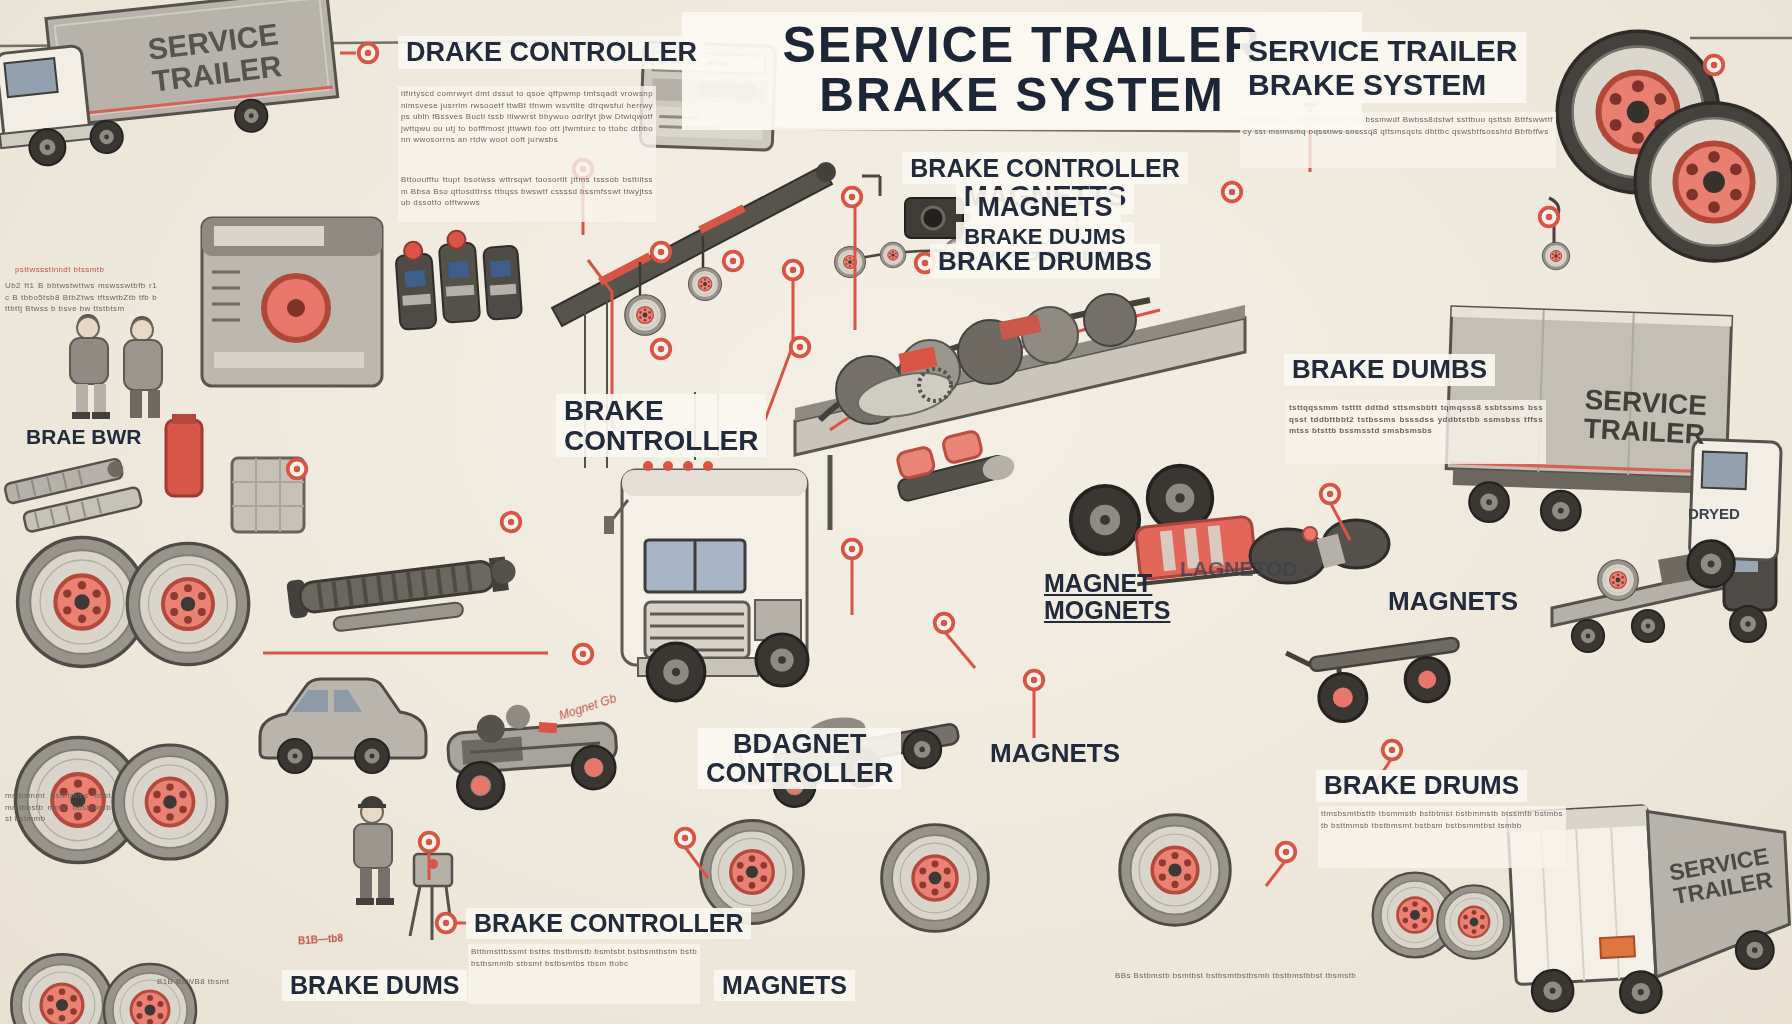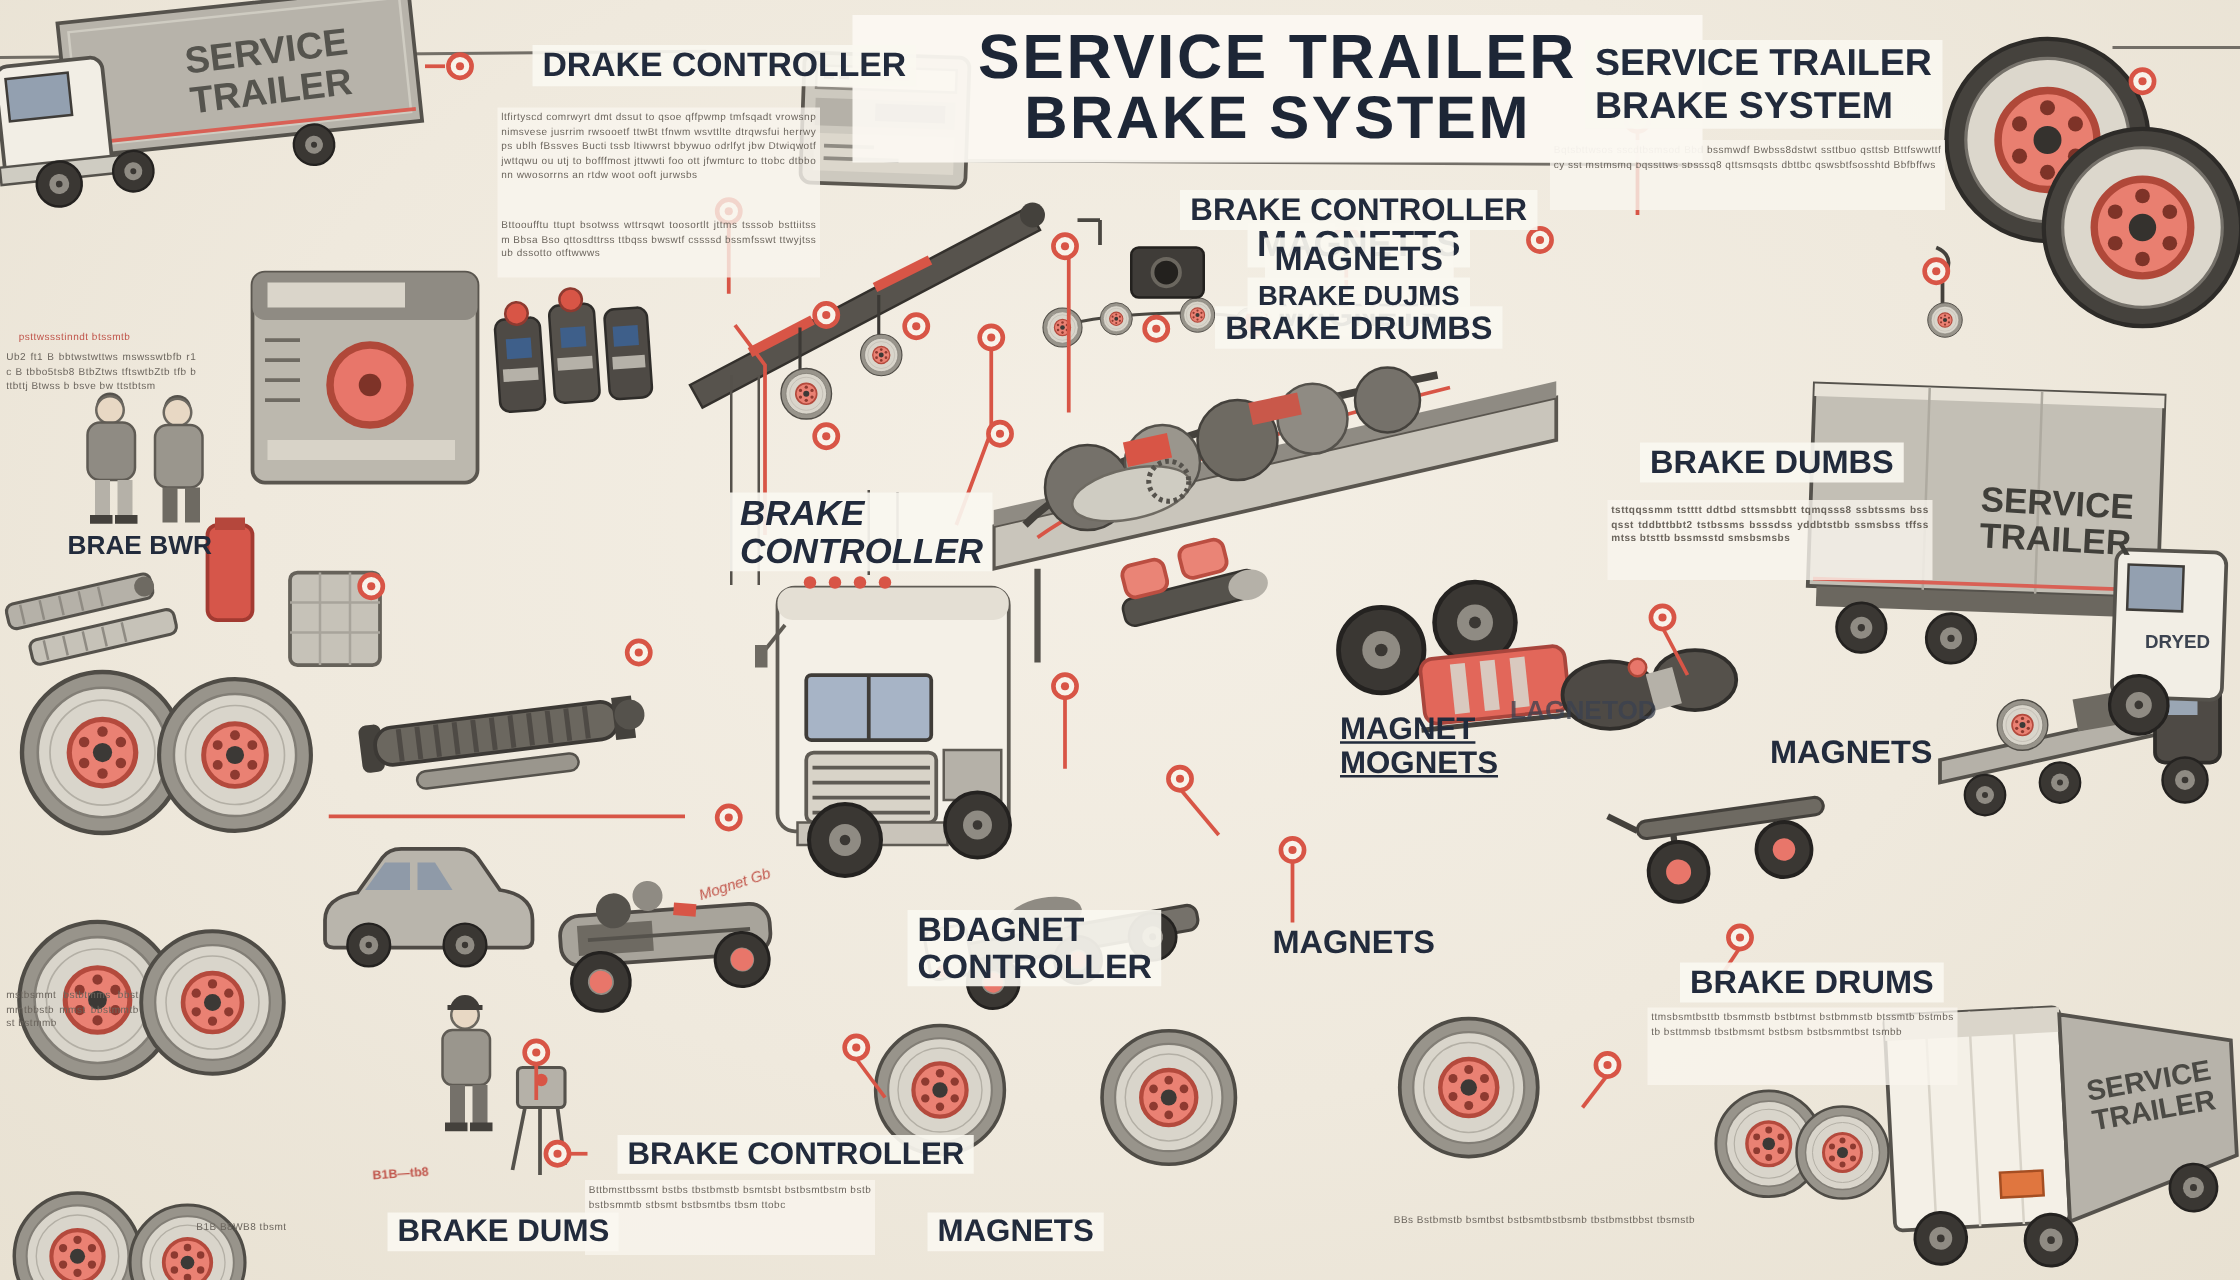--- a/index.html
+++ b/index.html
@@ -1,21 +1,21 @@
 <!DOCTYPE html>
 <html><head>
 <meta charset="utf-8">
 <style>
   html,body{margin:0;padding:0;background:#d8d2c6;}
   #stage{position:relative;width:1792px;height:1024px;overflow:hidden;
     background:radial-gradient(ellipse at 50% 40%, #f4efe5 0%, #efe9dd 55%, #e8e1d2 100%);
     font-family:"Liberation Sans", sans-serif;}
   #art{position:absolute;left:0;top:0;z-index:1;}
   .lbl{position:absolute;z-index:3;font-weight:bold;color:#222b3c;line-height:1.06;
-       background:rgba(250,247,240,.92);padding:2px 8px;white-space:pre-line;margin-left:28px;}
+       background:rgba(250,247,240,.92);padding:2px 8px;white-space:pre-line;}
   .noband{background:transparent;padding:0;}
   .ctr{text-align:center;}
   .para{position:absolute;z-index:2;font-size:8px;color:#6b655d;line-height:1.45;
         letter-spacing:.4px;text-align:justify;overflow:hidden;word-break:break-all;
         filter:blur(.45px);background:rgba(249,245,237,.8);padding:2px 3px;}
   .para.red{color:#c0544a;}
   .title{position:absolute;z-index:3;left:682px;top:12px;width:680px;text-align:center;
          background:rgba(251,248,241,.95);padding:8px 0 10px;color:#1d2636;}
   .title .t1{font-size:50px;font-weight:800;letter-spacing:2px;line-height:1.02;}
   .title .t2{font-size:48px;font-weight:800;letter-spacing:2px;line-height:1.02;}
@@ -445,34 +445,34 @@
 <div class="lbl" style="left:1240px;top:32px;font-size:30px;line-height:1.12;">SERVICE TRAILER
 BRAKE SYSTEM</div>
 <div class="para" style="left:1240px;top:112px;width:310px;height:52px;">Bqtsbttwsos sscdtbsmsod Bbd bssmwdf Bwbss8dstwt ssttbuo qsttsb Bttfswwttfcy sst mstmsmq bqssttws sbsssq8 qttsmsqsts dbttbc qswsbtfsosshtd Bbfbffws</div>
 
 <div class="para red" style="left:12px;top:262px;width:140px;height:14px;background:transparent;">psttwssstinndt btssmtb</div>
 <div class="para" style="left:2px;top:278px;width:152px;height:40px;background:transparent;">Ub2 ft1 B bbtwstwttws mswsswtbfb r1c B tbbo5tsb8 BtbZtws tftswtbZtb tfb bttbttj Btwss b bsve bw ttstbtsm</div>
 <div class="lbl blurb" style="left:18px;top:424px;font-size:21px;background:transparent;">BRAE BWR</div>
 <div class="para" style="left:2px;top:788px;width:106px;height:58px;background:transparent;">mstbsmmt bstbtmms bbst mmtbbstb mmst bbstmmtbst bstmmb</div>
 <div class="para" style="left:154px;top:974px;width:96px;height:20px;background:transparent;">B1B B8WB8 tbsmt</div>
 
-<div class="lbl" style="left:556px;top:394px;font-size:28px;font-style:italic;">BRAKE
+<div class="lbl" style="left:556px;top:394px;font-size:28px;">BRAKE
 CONTROLLER</div>
 
 <div class="lbl" style="left:1284px;top:354px;font-size:26px;">BRAKE DUMBS</div>
 <div class="para" style="left:1286px;top:400px;width:254px;height:60px;font-weight:bold;">tsttqqssmm tstttt ddtbd sttsmsbbtt tqmqsss8 ssbtssms bssqsst tddbttbbt2 tstbssms bsssdss yddbtstbb ssmsbss tffssmtss btsttb bssmsstd smsbsmsbs</div>
 
 <div class="lbl noband blurb" style="left:1688px;top:506px;font-size:15px;color:#3c4350;">DRYED</div>
 
 <div class="lbl noband" style="left:1044px;top:570px;font-size:25px;text-decoration:underline;">MAGNET
 MOGNETS</div>
 <div class="lbl noband" style="left:1180px;top:558px;font-size:21px;color:#3a4150;opacity:.75;">LAGNETOD</div>
 <div class="lbl noband" style="left:1388px;top:588px;font-size:26px;">MAGNETS</div>
 
-<div class="lbl" style="left:698px;top:728px;font-size:27px;">BDAGNET
+<div class="lbl" style="left:698px;top:728px;font-size:27px;text-align:center;">BDAGNET
 CONTROLLER</div>
 <div class="lbl noband" style="left:990px;top:740px;font-size:26px;">MAGNETS</div>
 
 <div class="lbl" style="left:1316px;top:770px;font-size:26px;">BRAKE DRUMS</div>
 <div class="para" style="left:1318px;top:806px;width:242px;height:58px;">ttmsbsmtbsttb tbsmmstb bstbtmst bstbmmstb btssmtb bstmbstb bsttmmsb tbstbmsmt bstbsm bstbsmmtbst tsmbb</div>
 
 <div class="lbl" style="left:466px;top:908px;font-size:25px;">BRAKE CONTROLLER</div>
 <div class="para" style="left:468px;top:944px;width:226px;height:56px;">Bttbmsttbssmt bstbs tbstbmstb bsmtsbt bstbsmtbstm bstb bstbsmmtb stbsmt bstbsmtbs tbsm ttobc</div>
 <div class="rednote" style="left:298px;top:934px;">B1B—tb8</div>
 <div class="lbl" style="left:282px;top:970px;font-size:25px;">BRAKE DUMS</div>

